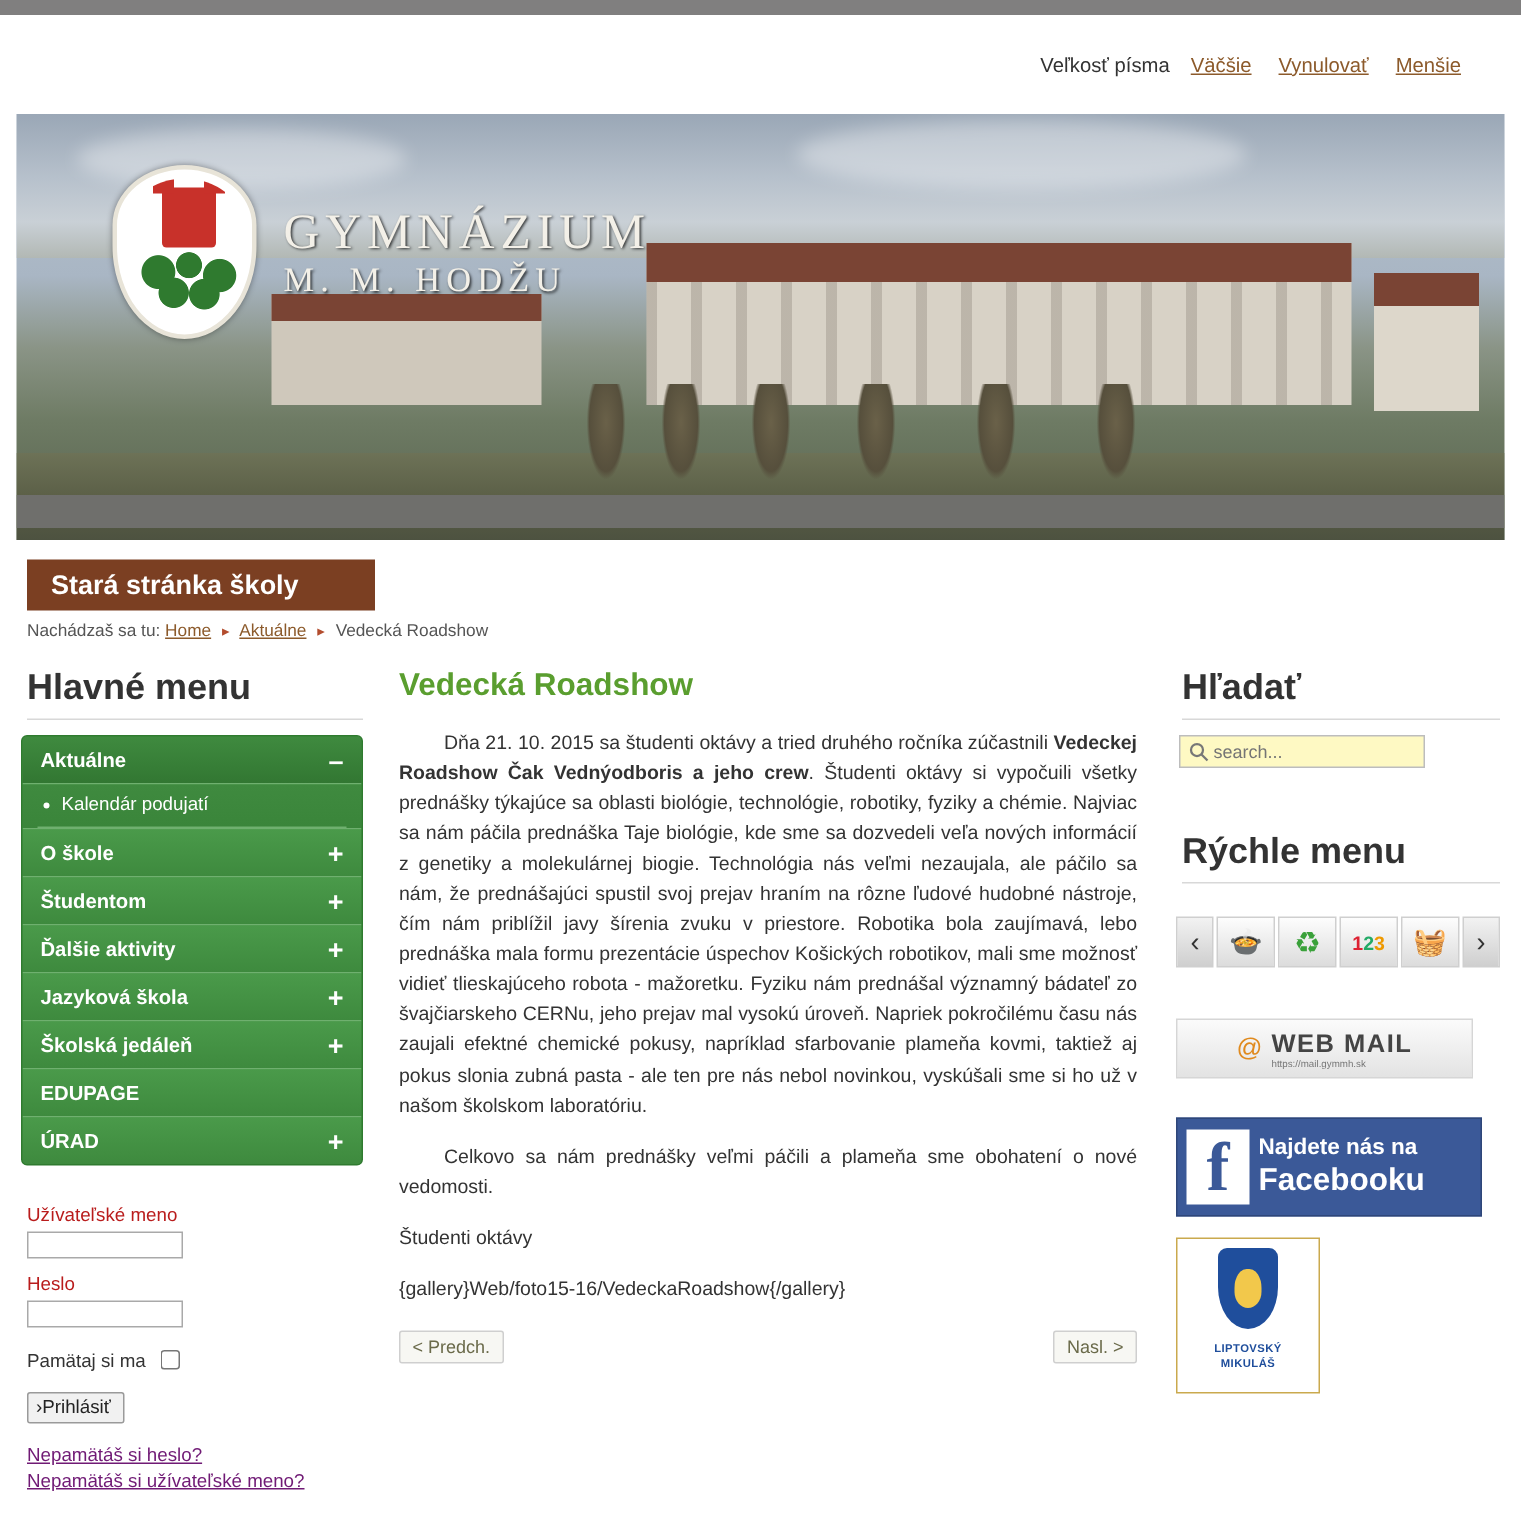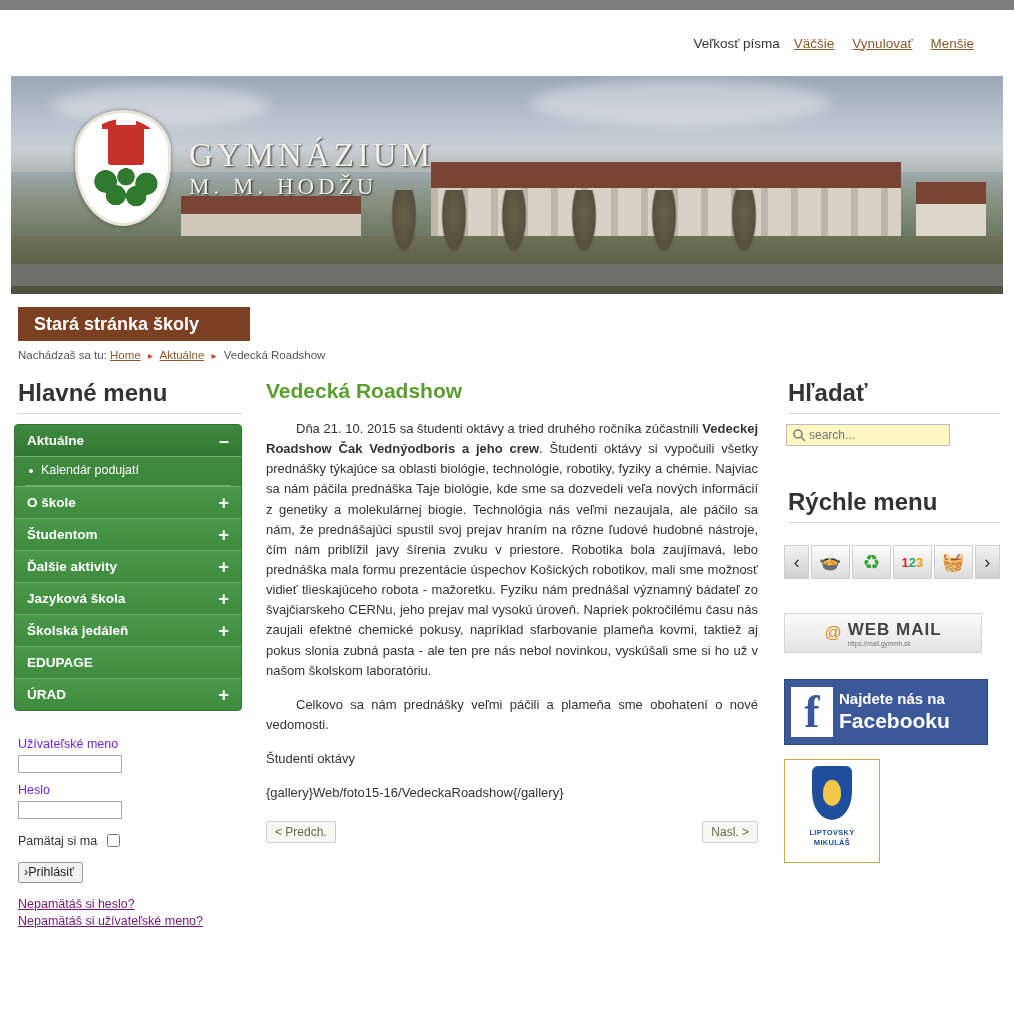--- a/index.html
+++ b/index.html
@@ -30,21 +30,21 @@
     background: #fff;
   }
   .fontbar .lbl { color:#333; margin-right: 14px; }
   .fontbar a { color: #8c5a2b; text-decoration: underline; margin-right: 18px; }
   .fontbar a:last-child { margin-right: 0; }
 
   
   .banner {
     position: relative;
     margin: 0 11px;
-    height: 218px;
+    height: 284px;
     overflow: hidden;
     background: linear-gradient(to bottom, #b9c4cf 0%, #a9b6c4 38%, #8a9486 55%, #6e7b64 72%, #55604c 100%);
     padding-left: 16px;
   }
   .sky {
     position:absolute; top:0; left:0; right:0; height: 96px;
     background: linear-gradient(to bottom, #9aa7b6 0%, #b7c1cc 45%, #c9d0d6 75%, #b2b8b4 100%);
   }
   .cloud { position:absolute; border-radius: 50%; background: rgba(255,255,255,0.35); filter: blur(6px); }
   .bldg-main {
@@ -151,21 +151,21 @@
   .submenu .sub {
     color:#fff; font-size: 12.5px; padding: 6px 12px 8px 26px; position: relative;
   }
   .submenu .sub:before {
     content:""; position:absolute; left: 14px; top: 12px; width:4px; height:4px; background:#fff; border-radius:50%;
   }
   .submenu .rule { height:1px; background:#6fb06f; margin: 0 10px; }
 
   
   .login { margin-top: 26px; }
-  .login .flabel { font-size: 12.5px; color:#6d28d9; margin: 10px 0 4px 4px;}
+  .login .flabel { font-size: 12.5px; color:#b91c1c; margin: 10px 0 4px 4px;}
   .login input.txt {
     width: 104px; height: 18px; border: 1px solid #a9a9a9; background:#fff;
     margin-left: 4px; font-size: 12px;
   }
   .rememberrow { display:flex; align-items:center; margin: 12px 0 0 4px; font-size: 12.5px; }
   .rememberrow input { margin-left: 10px; width: 13px; height: 13px; }
   .btn-login {
     margin: 12px 0 0 4px; padding: 2px 8px 3px 5px;
     border: 1px solid #9a9a9a; background: #f1f1f1; font-size: 12.5px; color:#222;
     border-radius: 2px;

